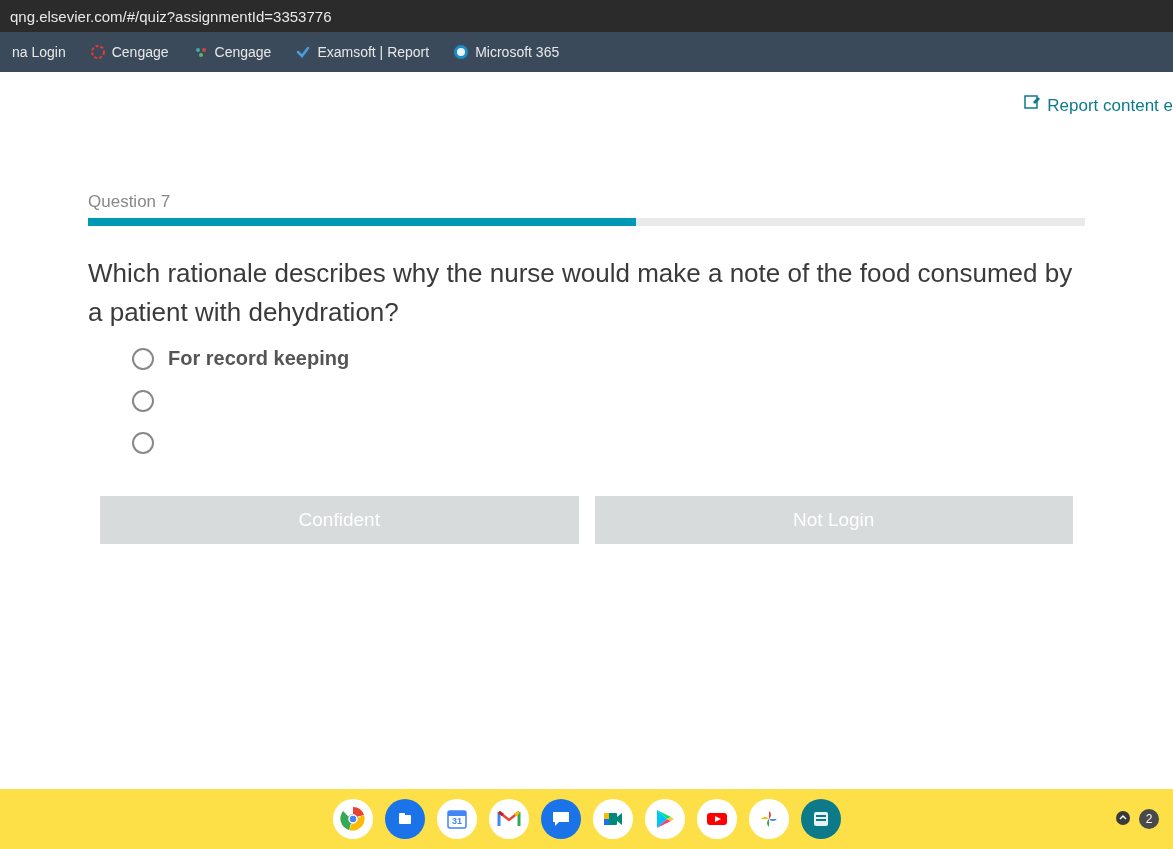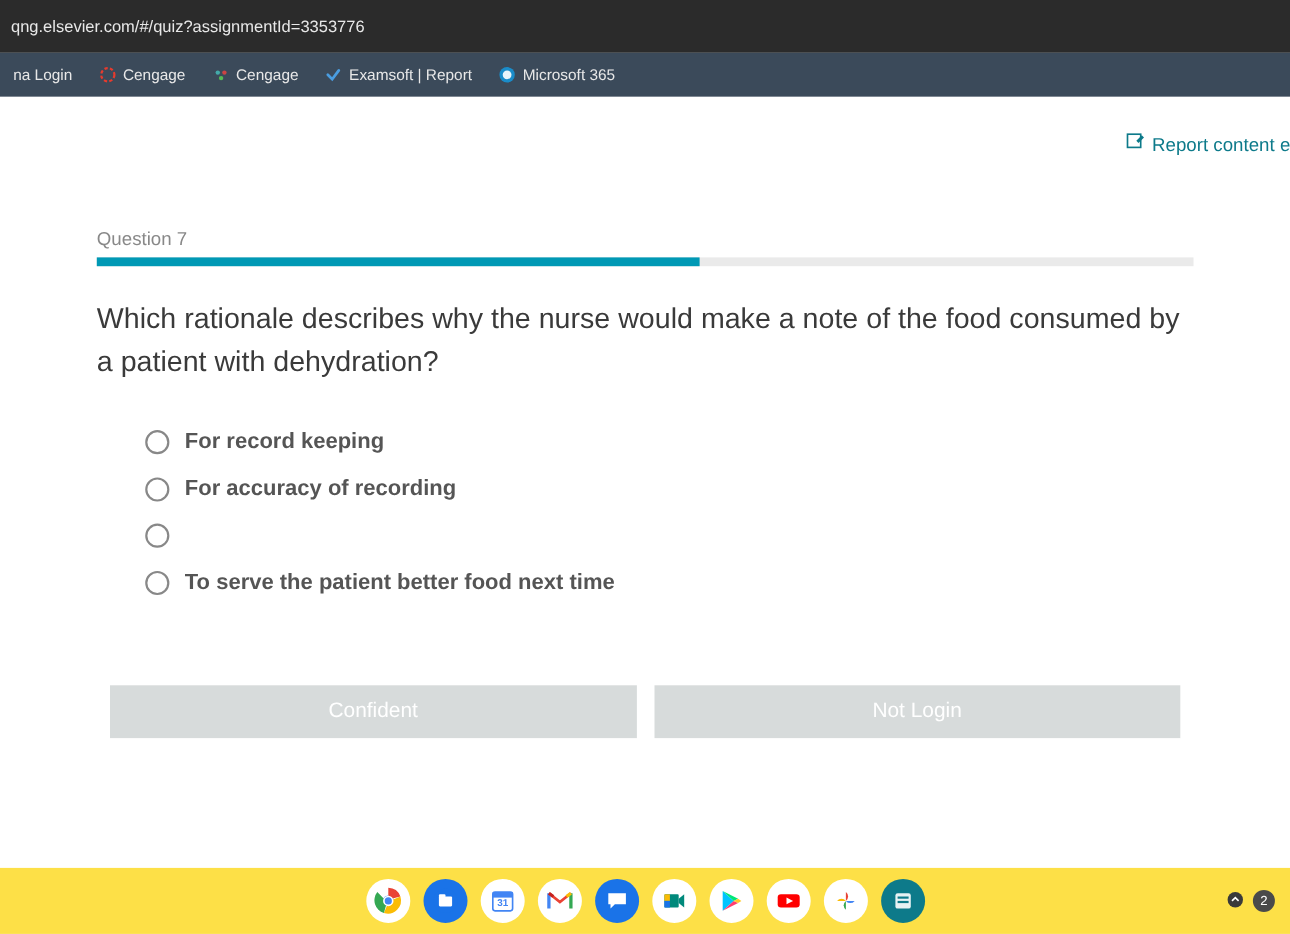--- a/index.html
+++ b/index.html
@@ -9,21 +9,21 @@
       height: 849px;
       background: #f5f5f5;
       overflow: hidden;
       position: relative;
     }
     .address-bar {
       background: #2b2b2b;
       color: #e8e8e8;
       padding: 6px 10px;
       font-size: 15px;
-      height: 48px;
+      height: 32px;
       display: flex;
       align-items: center;
     }
     .bookmarks-bar {
       background: #3b4a5a;
       color: #e8e8e8;
       height: 40px;
       display: flex;
       align-items: center;
       padding: 0 2px;
@@ -41,21 +41,21 @@
     .bm-icon { width: 16px; height: 16px; display: inline-flex; align-items: center; justify-content: center; }
     .content-area {
       background: #ffffff;
       height: calc(100% - 72px - 60px);
       position: relative;
       padding-top: 10px;
     }
     .report-link {
       position: absolute;
       right: 0;
-      top: 32px;
+      top: 22px;
       color: #0d7a8a;
       font-size: 17px;
       display: flex;
       align-items: center;
       gap: 6px;
       cursor: pointer;
     }
     .quiz-body {
       padding: 110px 88px 0 88px;
     }
@@ -72,21 +72,21 @@
     }
     .progress-fill {
       height: 8px;
       background: #0099b5;
       width: 55%;
     }
     .question-text {
       font-size: 26px;
       color: #3a3a3a;
       line-height: 1.5;
-      margin-bottom: 32px;
+      margin-bottom: 5px;
       font-weight: 400;
     }
     .options {
       padding-left: 44px;
       font-weight: bold;
     }
     .option-row {
       display: flex;
       align-items: center;
       gap: 14px;
@@ -100,21 +100,21 @@
       border-radius: 50%;
       flex-shrink: 0;
     }
     .option-label {
       font-size: 20px;
       color: #555;
     }
     .confidence-row {
       display: flex;
       gap: 16px;
-      margin-top: 72px;
+      margin-top: 32px;
       padding: 0 12px;
       border-radius: 23px;
     }
     .conf-btn {
       flex: 1;
       height: 48px;
       background: rgba(150,160,160,0.38);
       color: #ffffff;
       font-size: 19px;
       display: flex;
@@ -241,28 +241,23 @@
     </div>
     <div class="question-text">Which rationale describes why the nurse would make a note of the food consumed by a patient with dehydration?</div>
 
     <div class="options">
       <div class="option-row">
         <div class="radio"></div>
         <div class="option-label">For record keeping</div>
       </div>
       <div class="option-row">
         <div class="radio"></div>
-        <div class="option-label">For accuracy of recording</div>
       </div>
       <div class="option-row">
         <div class="radio"></div>
-      </div>
-      <div class="option-row">
-        <div class="radio"></div>
-        <div class="option-label">To serve the patient better food next time</div>
       </div>
     </div>
 
     <div class="confidence-row">
       <button class="conf-btn">Confident</button>
       <button class="conf-btn">Not Login</button>
     </div>
   </div>
 
   <div class="cursor-arrow">

